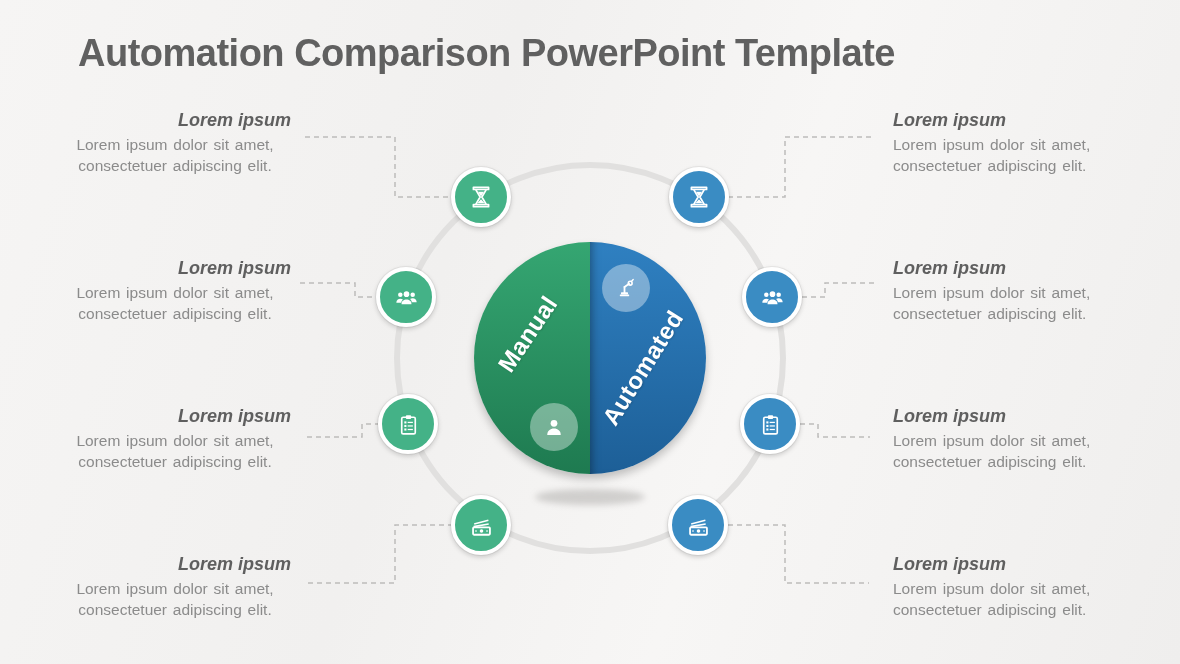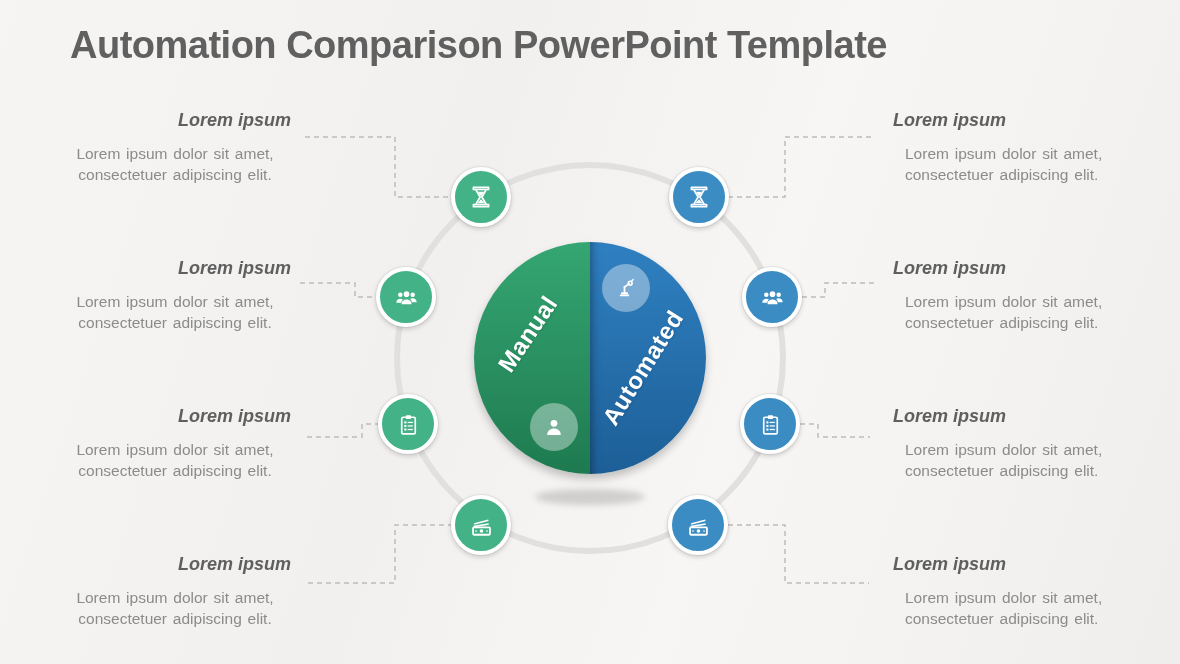--- a/index.html
+++ b/index.html
@@ -4,21 +4,21 @@
 <style>
   html,body{margin:0;padding:0;}
   body{
     width:1180px;height:664px;overflow:hidden;
     font-family:"Liberation Sans","DejaVu Sans",sans-serif;
     background:linear-gradient(108deg,#f6f5f4 0%,#f1f0ef 38%,#f7f6f5 62%,#efeeed 100%);
     position:relative;
   }
   .slide{position:absolute;inset:0;}
   .slide-title{
-    position:absolute;left:70px;top:24px;margin:0;
+    position:absolute;left:70px;top:24px;margin:8px;
     font-size:38px;font-weight:700;color:var(--title-text,#606060);
     letter-spacing:-0.5px;white-space:nowrap;
   }
   
   .wire-layer{position:absolute;left:0;top:0;width:1180px;height:664px;}
 
   
   .bubble{
     position:absolute;width:52px;height:52px;border-radius:50%;
     border:4px solid #ffffff;display:flex;align-items:center;justify-content:center;
@@ -53,21 +53,21 @@
   }
   .badge.robot{left:128px;top:22px;}
   .badge.person{left:56px;top:161px;}
 
   
   .tb{position:absolute;width:232px;}
   .tb .tb-head{
     margin:0 0 3px 0;font-size:18px;font-weight:700;color:var(--heading-text,#5f5f5f);font-style:italic;
   }
   .tb .tb-body{
-    margin:12px;font-size:15.5px;line-height:21px;color:var(--body-text,#8b8b8b);
+    margin:0;font-size:15.5px;line-height:21px;color:var(--body-text,#8b8b8b);
     word-spacing:1.5px;
   }
   .tb.col-left{left:59px;}
   .tb.col-right{left:893px;width:238px;}
   .tb.col-left .tb-head{text-align:right;}
   .tb.col-left .tb-body{text-align:center;}
   .tb.col-right .tb-head,.tb.col-right .tb-body{text-align:left;}
   .tb.r1{top:110px;}
   .tb.r2{top:258px;}
   .tb.r3{top:406px;}

